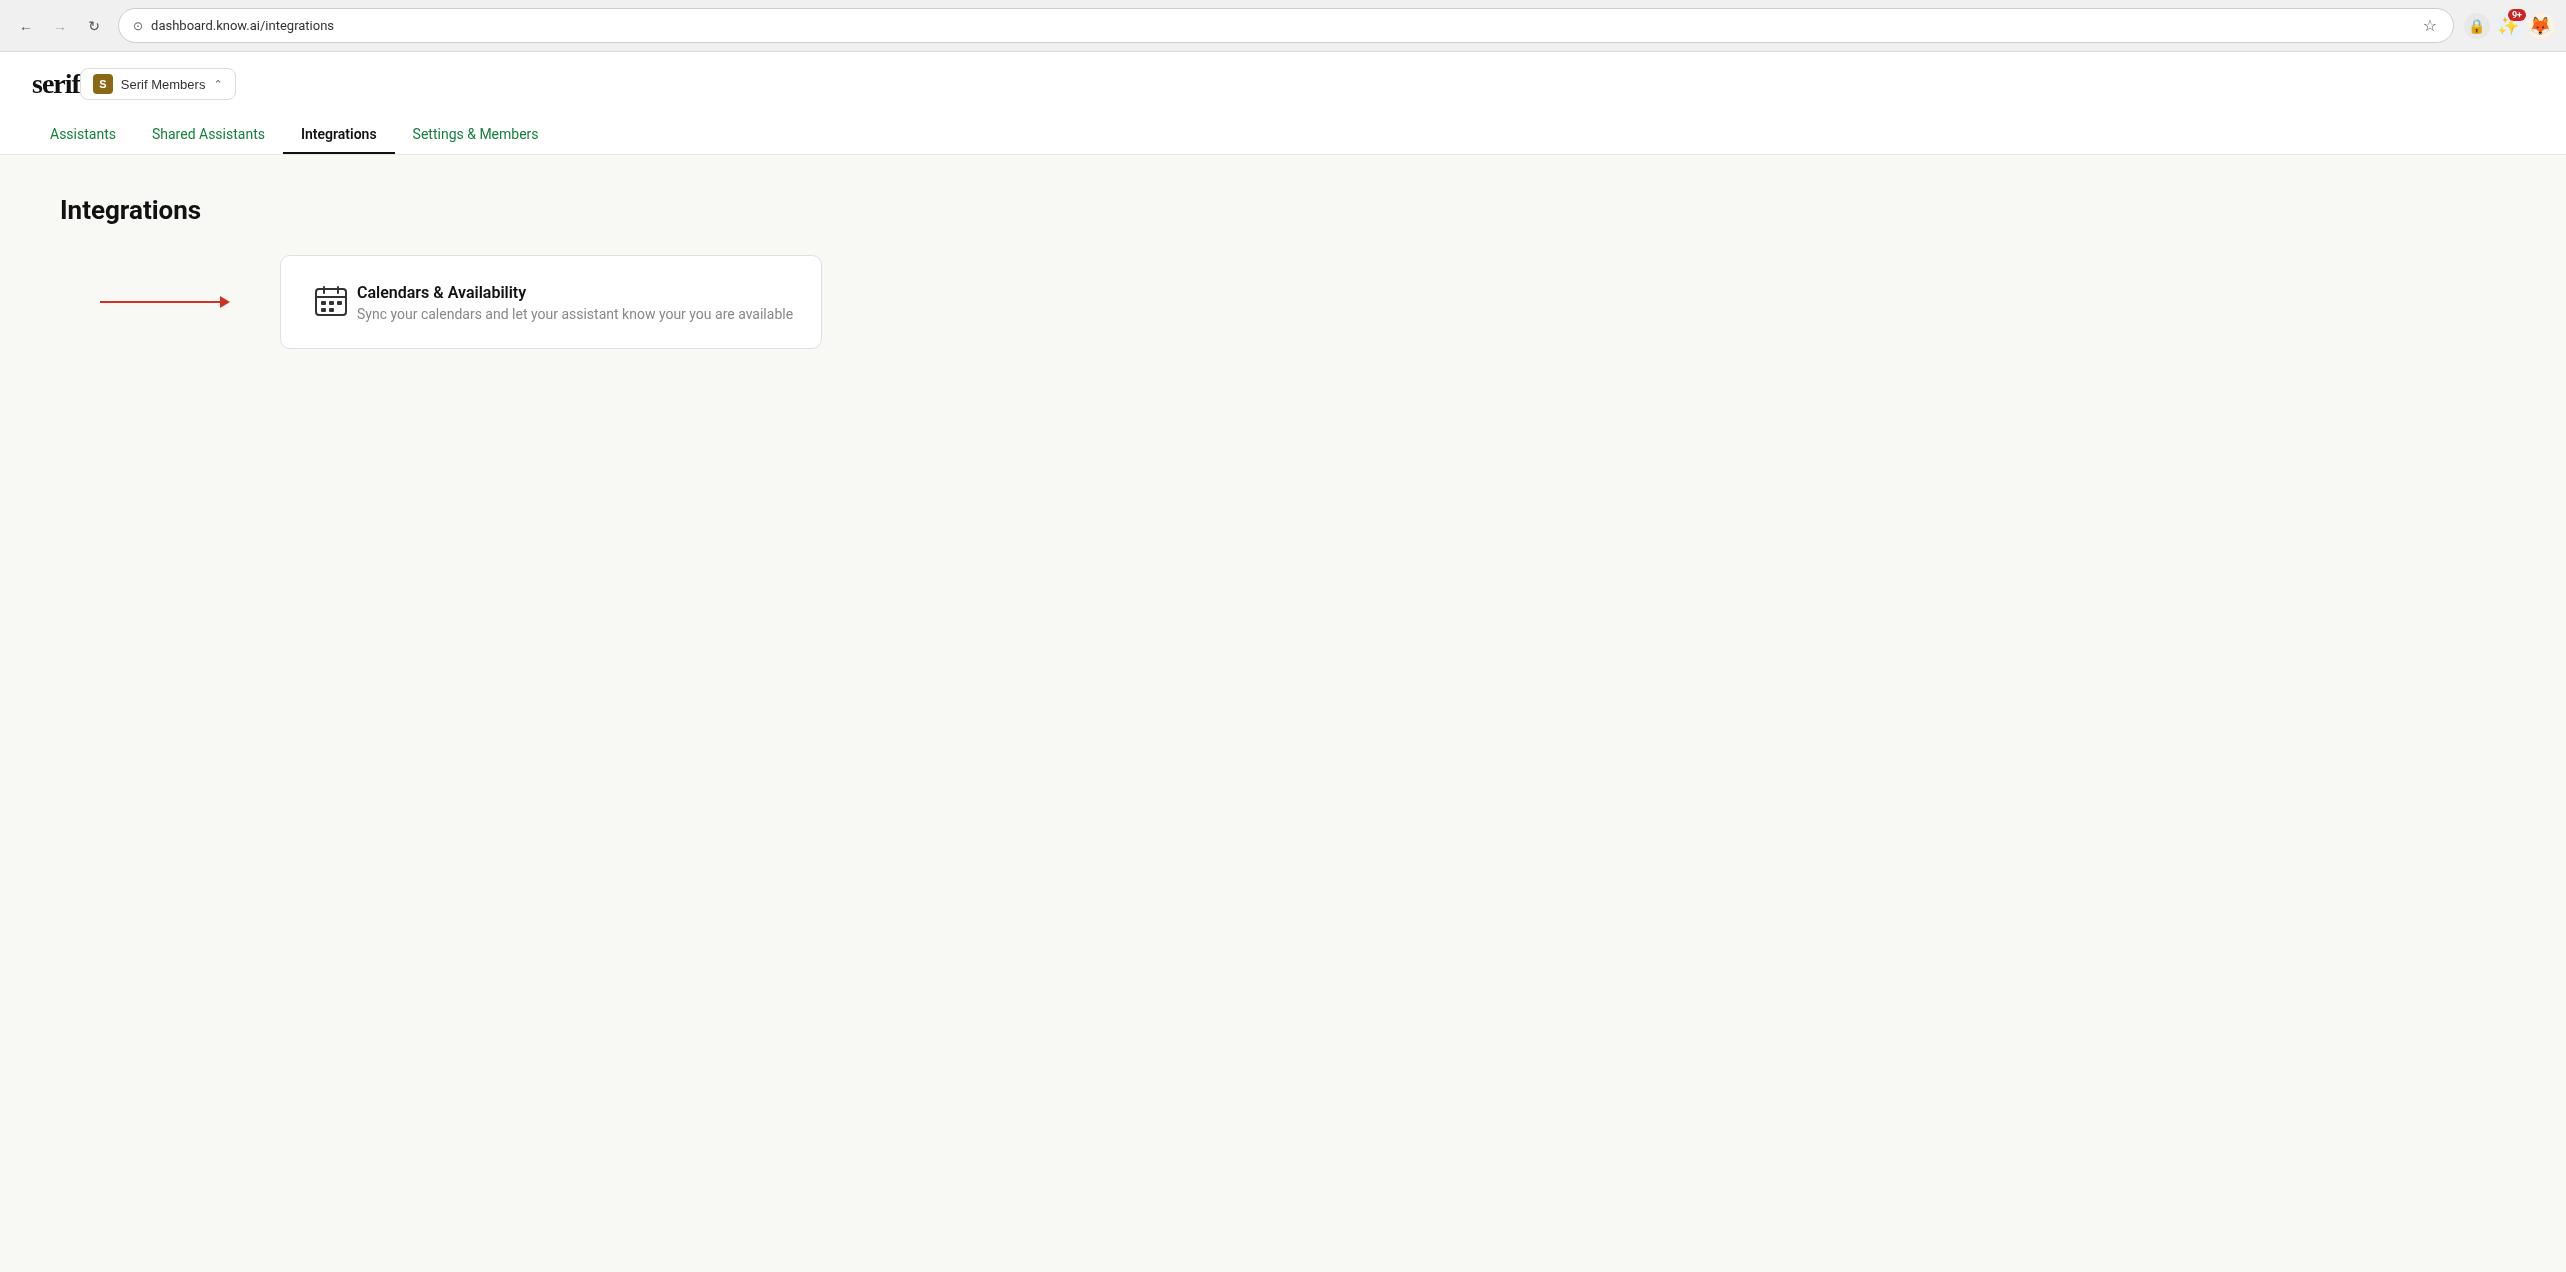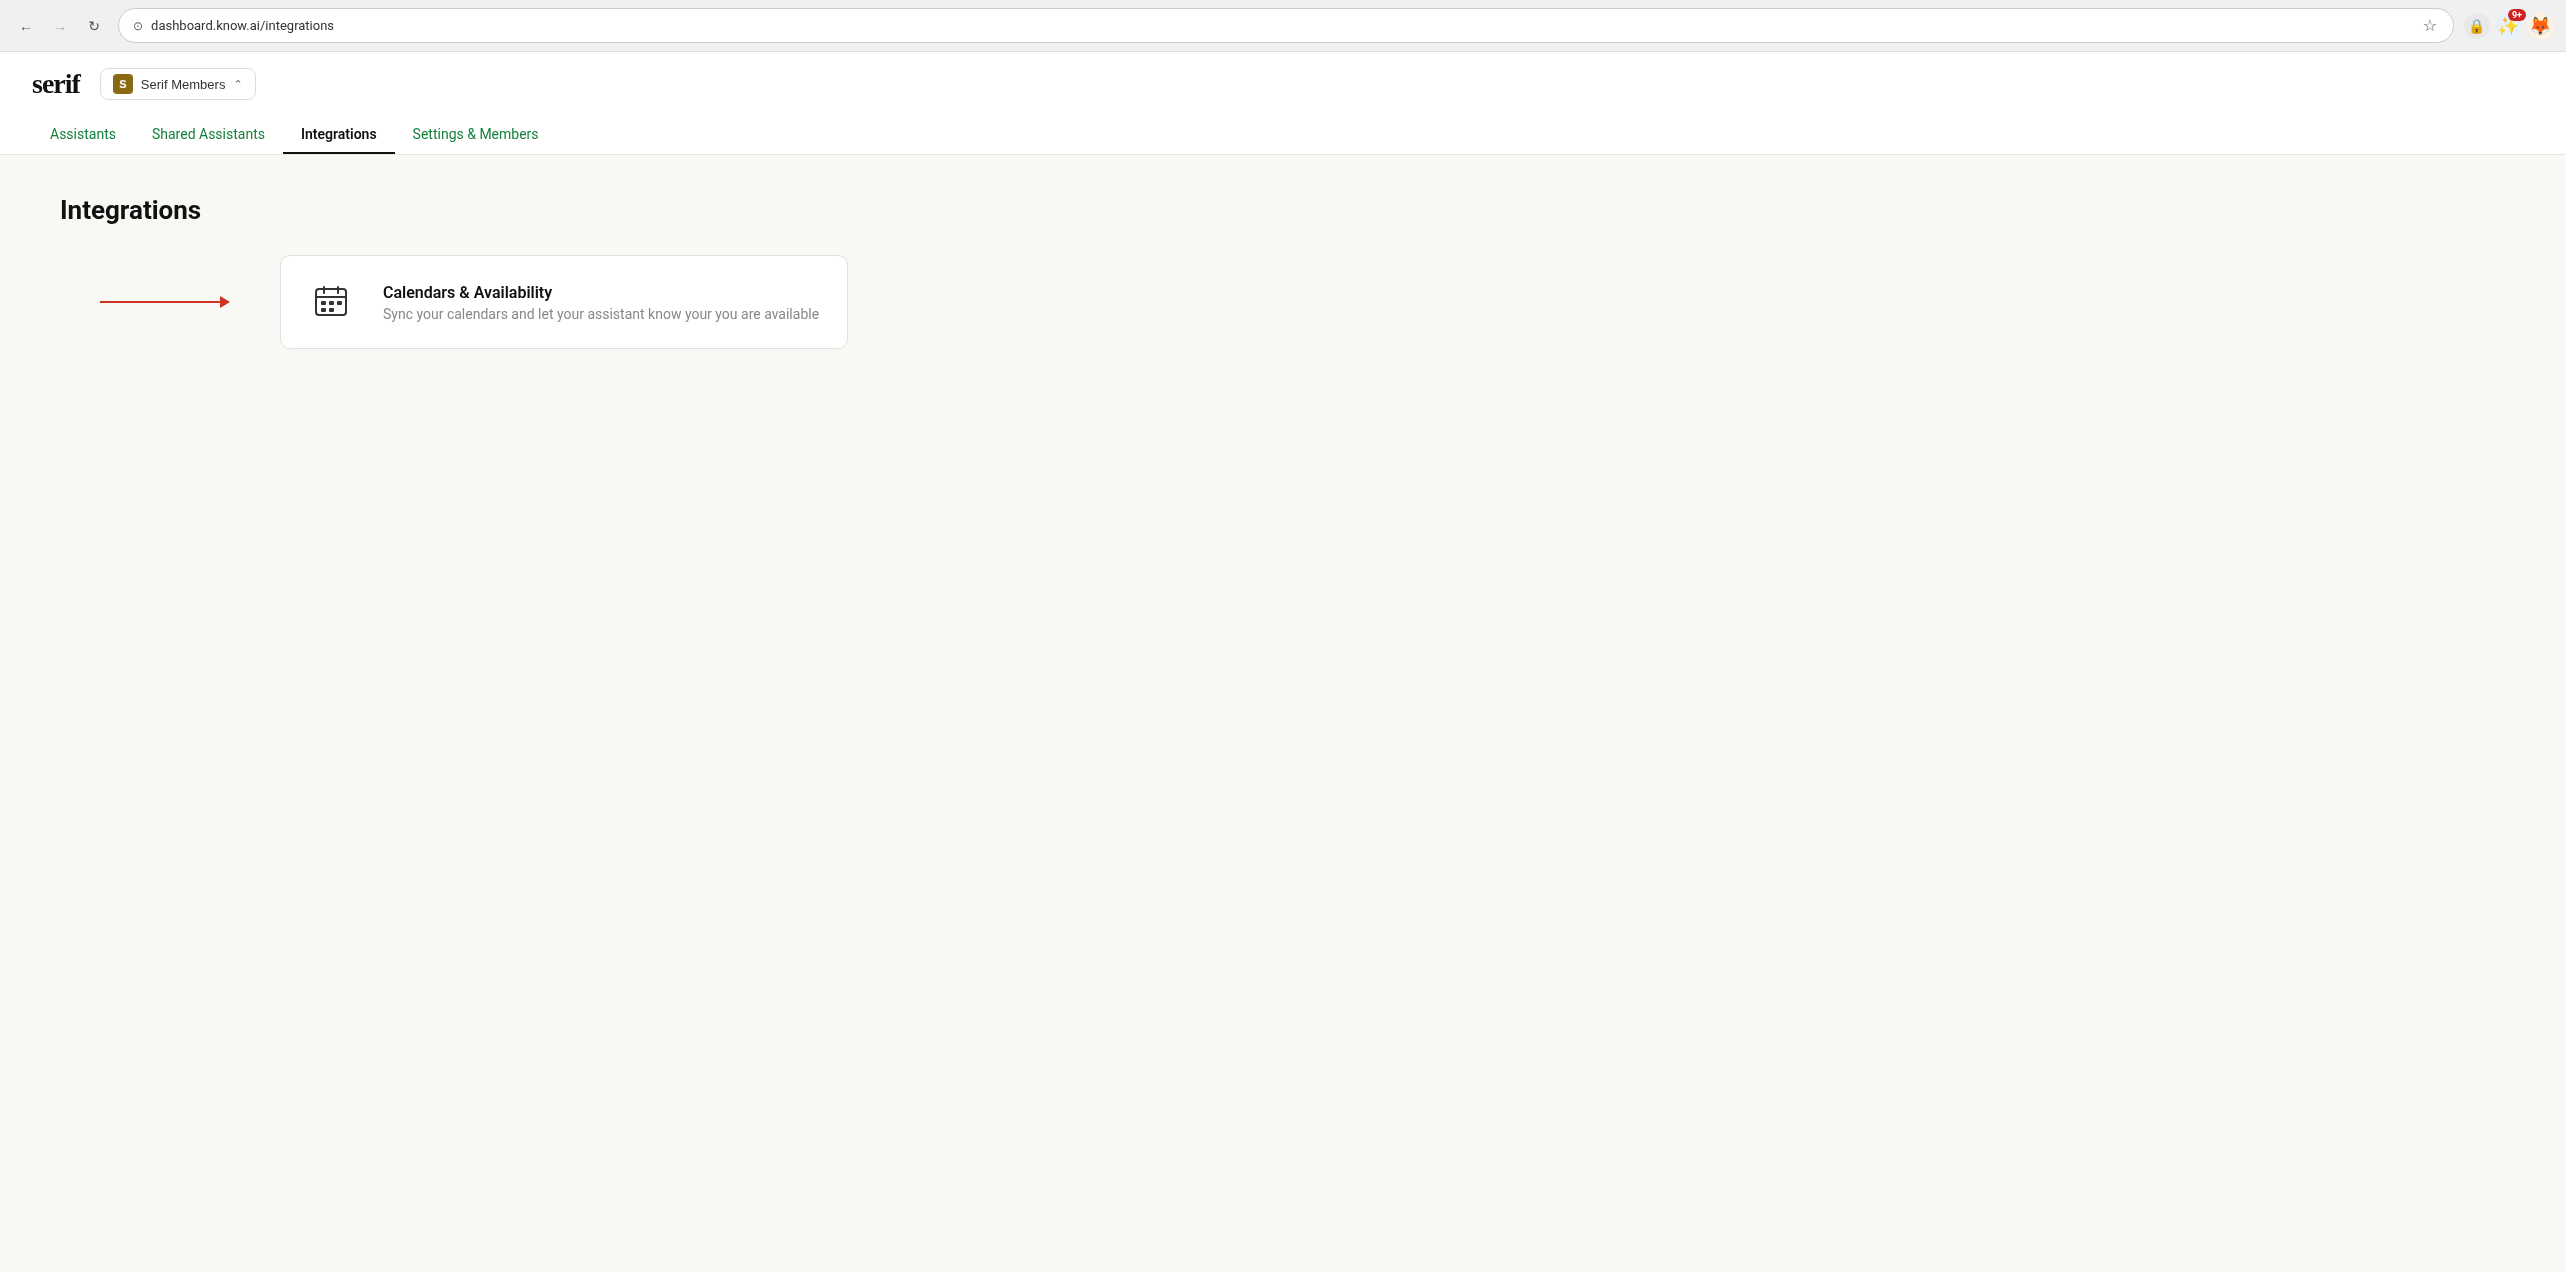--- a/index.html
+++ b/index.html
@@ -110,21 +110,20 @@
       padding: 16px 32px 0;
       border-bottom: 1px solid #e8e8e8;
       display: flex;
       flex-direction: column;
       background: white;
     }
 
     .header-top {
       display: flex;
       align-items: center;
-      gap: 20px;
       margin-bottom: 16px;
     }
 
     .logo {
       font-size: 28px;
       font-weight: 900;
       color: #111;
       font-family: Georgia, serif;
       letter-spacing: -1px;
     }
@@ -196,21 +195,21 @@
       margin-bottom: 30px;
     }
 
     .integration-card {
       background: white;
       border: 1px solid #e0e0e0;
       border-radius: 10px;
       padding: 24px 28px;
       display: flex;
       align-items: center;
-      gap: 30px;
+      gap: 4px;
       cursor: pointer;
       transition: box-shadow 0.15s;
       max-width: 1100px;
     }
 
     .calendar-icon-wrapper {
       width: 44px;
       height: 44px;
       display: flex;
       align-items: center;

